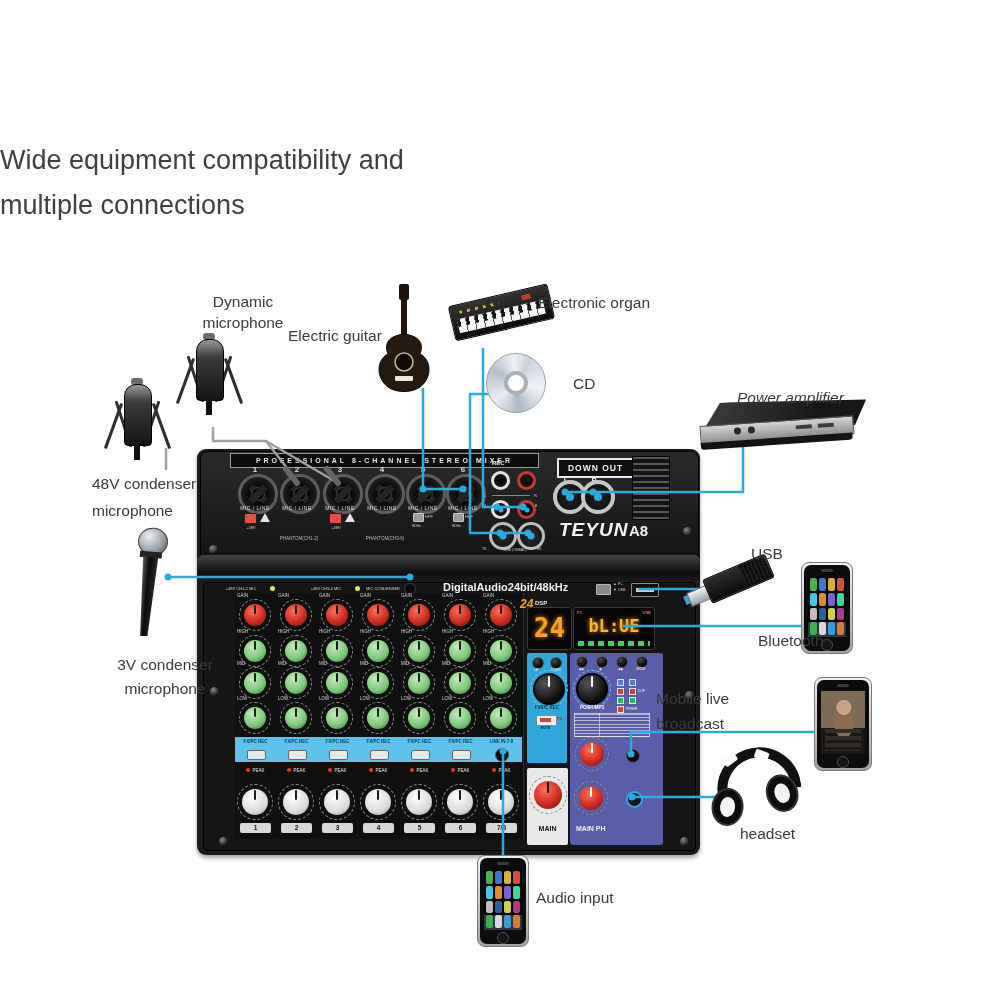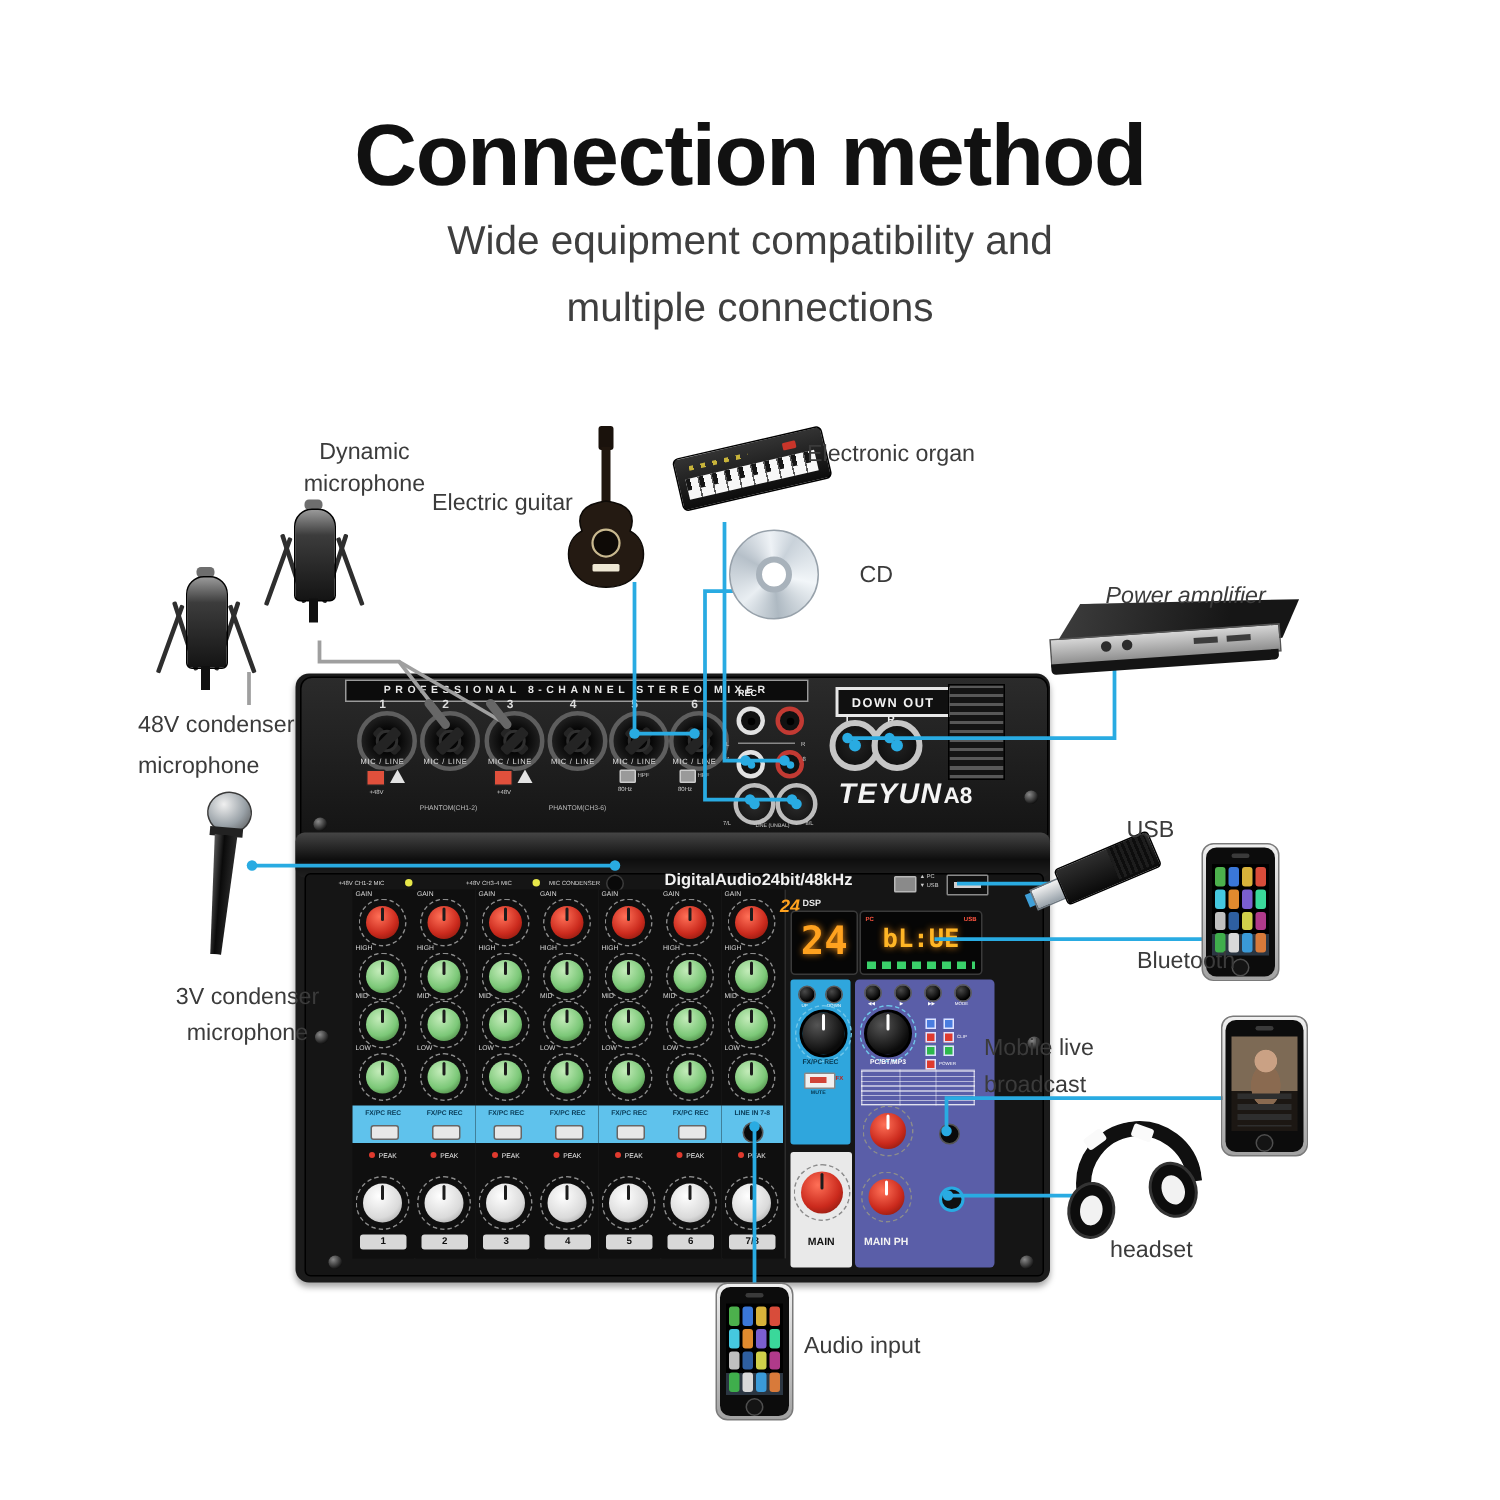--- a/index.html
+++ b/index.html
@@ -2,21 +2,21 @@
 <html><head>
 <meta charset="utf-8">
 <style>
   html,body{margin:0;padding:0;background:#fff;}
   #stage{position:relative;width:1000px;height:1000px;background:#fff;overflow:hidden;
          font-family:"Liberation Sans",sans-serif;}
   .abs{position:absolute;}
   
   #title{left:0;top:70px;width:1000px;text-align:center;font-size:58px;font-weight:bold;
          color:#111;letter-spacing:-1px;}
-  .sub{left:0;width:1000px;text-align:center;font-size:27px;color:#3f3f3f;}
+  .sub{left:0;width:1000px;font-size:27px;color:#3f3f3f;}
   
   .lbl{font-size:15.5px;color:#3b3b3b;line-height:24px;}
   .ctr{text-align:center;}
   
   #mixer{left:197px;top:449px;width:503px;height:406px;z-index:1;}
   #mixer .shell{left:0;top:0;width:503px;height:406px;background:#1b1b1b;border-radius:9px;
         box-shadow:0 3px 4px rgba(0,0,0,.35);}
   .jackpanel{left:3px;top:2px;width:497px;height:106px;background:linear-gradient(180deg,#2b2b2b,#141414);
         border-radius:8px 8px 3px 3px;border:1px solid #000;}
   .bezel{left:0;top:106px;width:503px;height:30px;background:linear-gradient(180deg,#454545,#0e0e0e 60%,#202020);
@@ -182,21 +182,20 @@
   .hp .cup::after{content:"";position:absolute;left:50%;top:50%;width:15px;height:20px;border-radius:50%;
        background:#f2f2f2;transform:translate(-50%,-50%);}
   #wires{position:absolute;left:0;top:0;z-index:2;pointer-events:none;}
   .z4{z-index:4;}
 </style>
 </head>
 <body>
 
 <div id="stage">
 
-  <div class="abs" id="title">Connection method</div>
   <div class="abs sub" style="top:145px;">Wide equipment compatibility and</div>
   <div class="abs sub" style="top:190px;">multiple connections</div>
 
   <div class="abs" id="mixer">
     <div class="abs shell"></div>
     <div class="abs jackpanel"></div>
     <div class="abs bezel"></div>
     <div class="abs mainpanel"></div>
 
     <div class="abs banner">PROFESSIONAL 8-CHANNEL STEREO MIXER</div>

